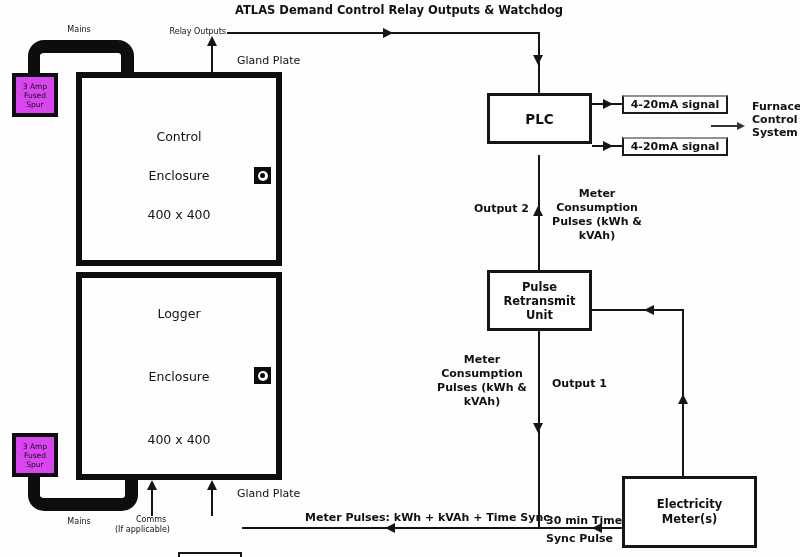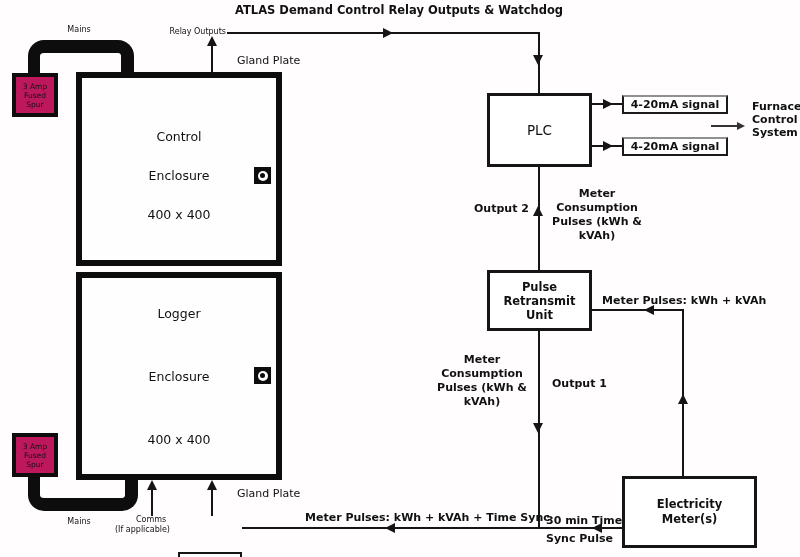--- a/index.html
+++ b/index.html
@@ -14,21 +14,21 @@
   .sm{font-size:8px;line-height:9px;}
   .md{font-size:11px;font-weight:bold;line-height:13px;}
   .reg{font-size:11px;line-height:13px;}
   .box{position:absolute;background:#fff;border:2px solid #151515;
        display:flex;flex-direction:column;align-items:center;justify-content:center;
        text-align:center;box-sizing:border-box;z-index:3;}
   .enc{position:absolute;background:#fefefe;border:6px solid #0d0d0d;
        box-sizing:border-box;display:flex;flex-direction:column;align-items:center;
        justify-content:center;text-align:center;z-index:2;
        font-size:12.5px;row-gap:24px;}
-  .spur{position:absolute;background:#be185d;border:4px solid #0d0d0d;box-sizing:border-box;
+  .spur{position:absolute;background:#d946ef;border:4px solid #0d0d0d;box-sizing:border-box;
        display:flex;flex-direction:column;align-items:center;justify-content:center;
        text-align:center;font-size:7.5px;line-height:9px;z-index:4;}
   .conduit{position:absolute;box-sizing:border-box;z-index:1;}
   .ar{position:absolute;width:0;height:0;z-index:5;}
   .ar-up{border-left:5px solid transparent;border-right:5px solid transparent;border-bottom:10px solid #151515;}
   .ar-down{border-left:5px solid transparent;border-right:5px solid transparent;border-top:10px solid #151515;}
   .ar-left{border-top:5px solid transparent;border-bottom:5px solid transparent;border-right:10px solid #151515;}
   .ar-right{border-top:5px solid transparent;border-bottom:5px solid transparent;border-left:10px solid #151515;}
   .ar-right-sm{border-top:4px solid transparent;border-bottom:4px solid transparent;border-left:8px solid #333;}
   .lock{position:absolute;width:17px;height:17px;background:#0d0d0d;
@@ -88,21 +88,21 @@
   <div class="lbl sm" style="left:158px;top:27px;width:68px;text-align:right;">Relay Outputs</div>
   <div class="line" style="left:211px;top:44px;width:2px;height:28px;"></div>
   <div class="ar ar-up" style="left:207px;top:36px;"></div>
 
   <div class="lbl" style="left:235px;top:3px;width:310px;text-align:center;font-size:11.5px;font-weight:bold;">ATLAS Demand Control Relay Outputs &amp; Watchdog</div>
   <div class="line" style="left:227px;top:32px;width:312px;height:2px;"></div>
   <div class="ar ar-right" style="left:383px;top:28px;"></div>
   <div class="line" style="left:538px;top:32px;width:2px;height:61px;"></div>
   <div class="ar ar-down" style="left:533px;top:55px;"></div>
 
-  <div class="box" style="left:487px;top:93px;width:105px;height:74px;border-width:3px;font-size:13.5px;font-weight:normal;">
+  <div class="box" style="left:487px;top:93px;width:105px;height:51px;border-width:3px;font-size:13.5px;font-weight:bold;">
     <span>PLC</span>
   </div>
 
   <div class="line" style="left:592px;top:103px;width:30px;height:2px;"></div>
   <div class="ar ar-right" style="left:603px;top:99px;"></div>
   <div class="line" style="left:592px;top:145px;width:30px;height:2px;"></div>
   <div class="ar ar-right" style="left:603px;top:141px;"></div>
 
   <div class="sig md" style="left:622px;top:95px;width:106px;height:19px;">
     <span>4-20mA signal</span>
@@ -128,21 +128,20 @@
     <div>Pulses (kWh &amp;</div>
     <div>kVAh)</div>
   </div>
 
   <div class="box" style="left:487px;top:270px;width:105px;height:61px;border-width:3px;font-size:11.5px;font-weight:bold;line-height:14px;">
     <span>Pulse</span>
     <span>Retransmit</span>
     <span>Unit</span>
   </div>
 
-  <div class="lbl md" style="left:602px;top:294px;">Meter Pulses: kWh + kVAh</div>
   <div class="line" style="left:592px;top:309px;width:92px;height:2px;"></div>
   <div class="ar ar-left" style="left:644px;top:305px;"></div>
   <div class="line" style="left:682px;top:309px;width:2px;height:167px;"></div>
   <div class="ar ar-up" style="left:678px;top:394px;"></div>
 
   <div class="line" style="left:538px;top:331px;width:2px;height:197px;"></div>
   <div class="ar ar-down" style="left:533px;top:423px;"></div>
   <div class="lbl md" style="left:552px;top:377px;">Output 1</div>
   <div class="lbl md" style="left:436px;top:353px;width:92px;text-align:center;line-height:14px;">
     <div>Meter</div>

